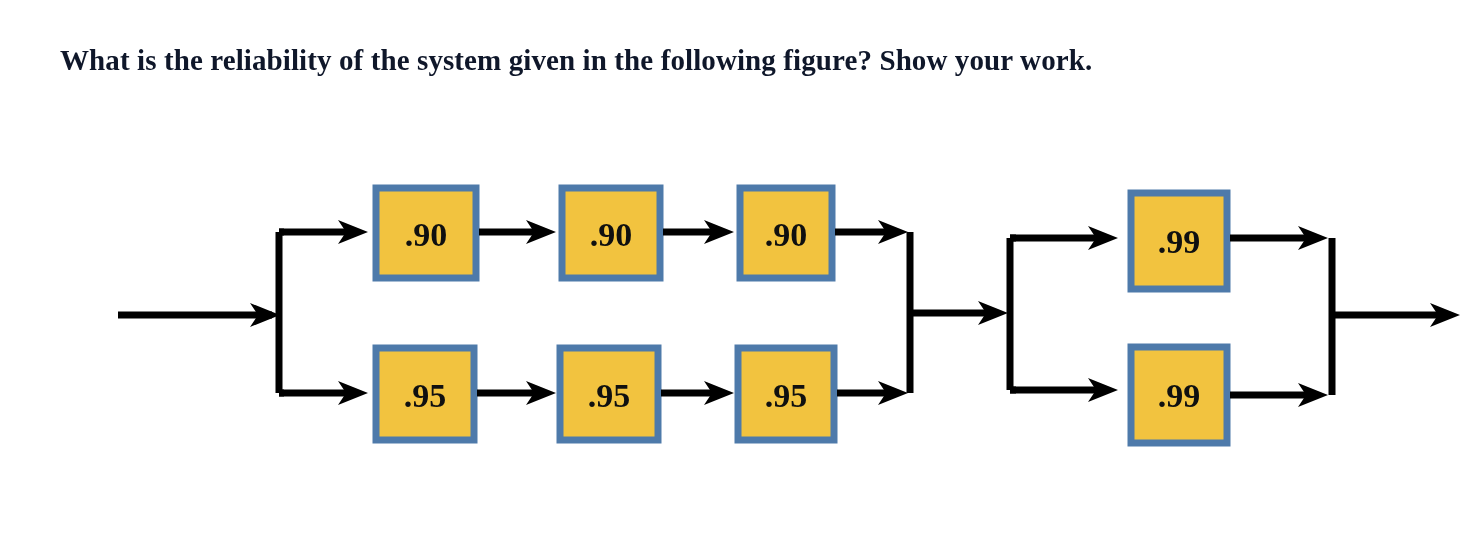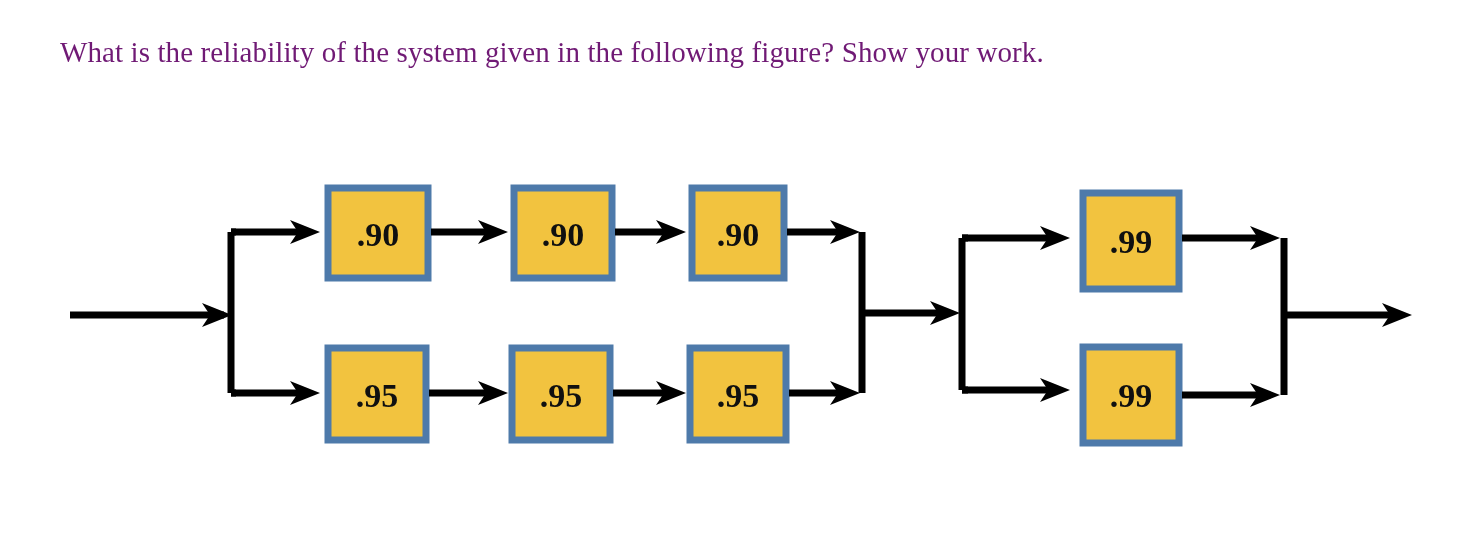--- a/index.html
+++ b/index.html
@@ -10,33 +10,35 @@
   body {
     width: 1478px;
     height: 554px;
     position: relative;
     overflow: hidden;
     font-family: "Liberation Serif", "DejaVu Serif", serif;
   }
   #question-text {
     position: absolute;
     left: 60px;
-    top: 34px;
+    top: 42px;
     font-size: 29px;
     line-height: 1.25;
-    color: #701a75;
+    color: #0f172a;
     white-space: nowrap;
     letter-spacing: 0.1px;
+    font-weight: bold;
   }
   #diagram-wrap {
     position: absolute;
     left: 0;
     top: 110px;
     width: 1261px;
     height: 420px;
+    padding-left: 48px;
   }
   svg.diagram {
     display: block;
     width: 1478px;
     height: 420px;
   }
   .node-rect {
     stroke-width: 7;
   }
   .node-label {

